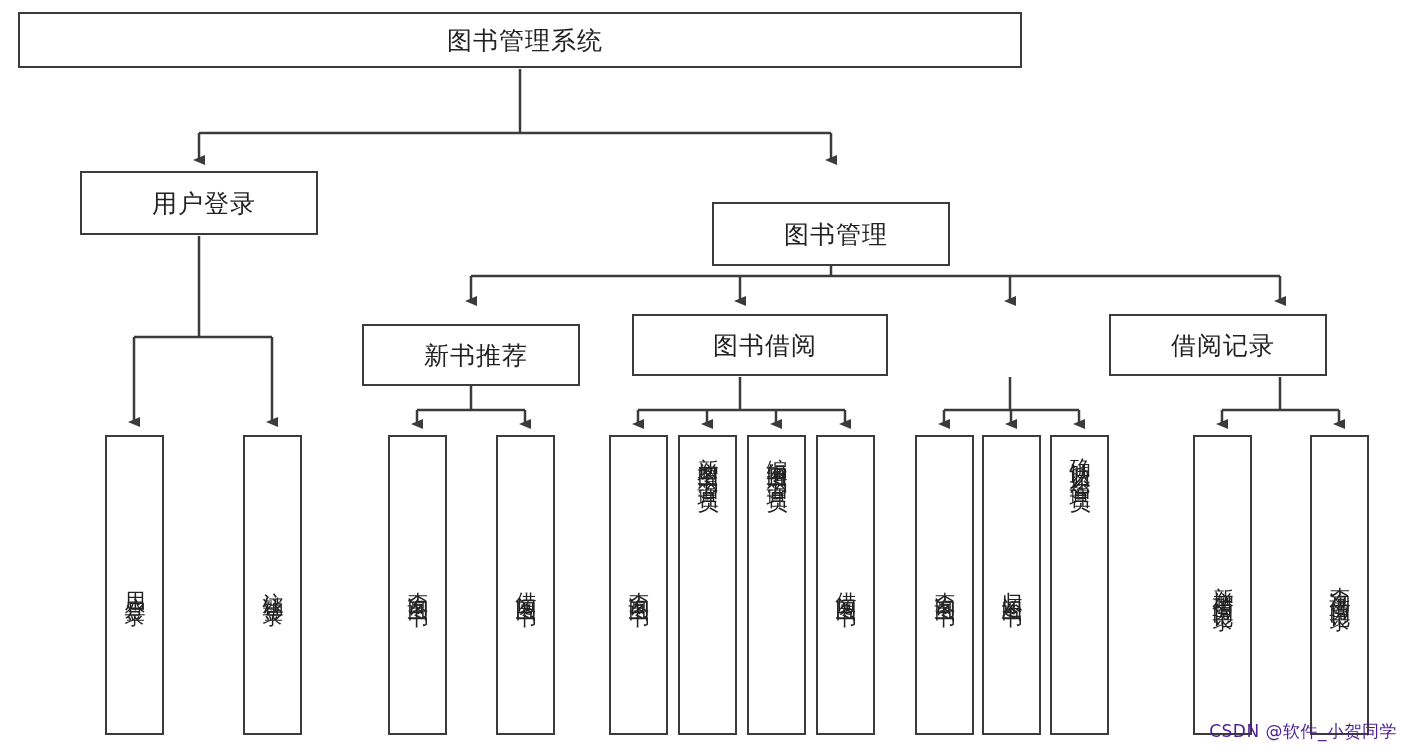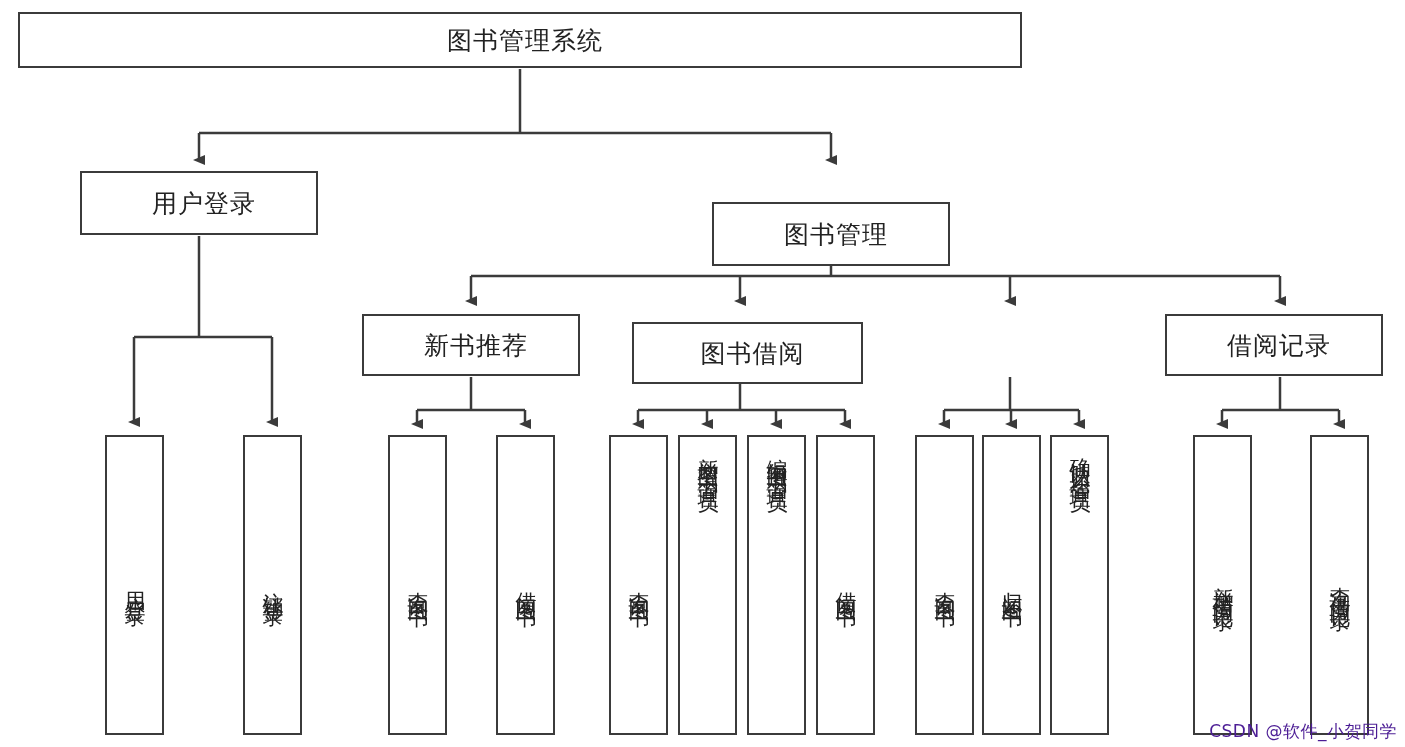--- a/index.html
+++ b/index.html
@@ -127,27 +127,27 @@
     <span class="lbl">图书管理系统</span>
   </div>
 
   <div class="node horiz" style="left:80px; top:171px; width:238px; height:64px;">
     <span class="lbl">用户登录</span>
   </div>
   <div class="node horiz" style="left:712px; top:171px; width:238px; height:64px;margin-top:31px;">
     <span class="lbl">图书管理</span>
   </div>
 
-  <div class="node horiz" style="left:362px; top:314px; width:218px; height:62px;">
+  <div class="node horiz" style="left:362px; top:324px; width:218px; height:62px;">
     <span class="lbl">新书推荐</span>
   </div>
-  <div class="node horiz" style="left:632px; top:322px; width:231px; height:62px;">
+  <div class="node horiz" style="left:632px; top:314px; width:256px; height:62px;">
     <span class="lbl">图书借阅</span>
   </div>
-  <div class="node horiz" style="left:1165px; top:314px; width:218px; height:62px;">
+  <div class="node horiz" style="left:1109px; top:314px; width:218px; height:62px;">
     <span class="lbl">借阅记录</span>
   </div>
 
   <div class="node vert" style="left:105px; top:435px; width:59px; height:300px;">
     <span class="lbl">用户登录</span>
   </div>
   <div class="node vert" style="left:243px; top:435px; width:59px; height:300px;">
     <span class="lbl">注销登录</span>
   </div>
 

